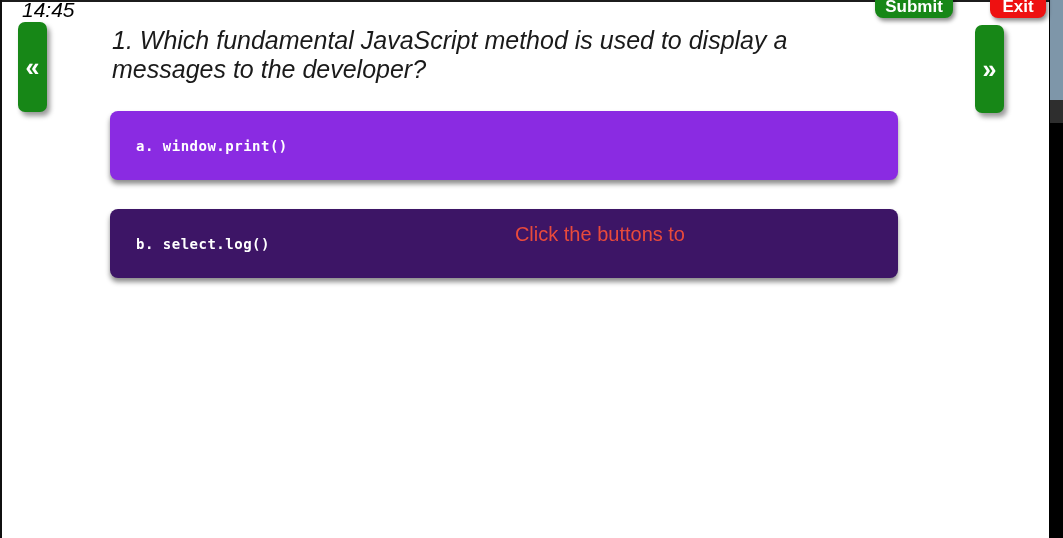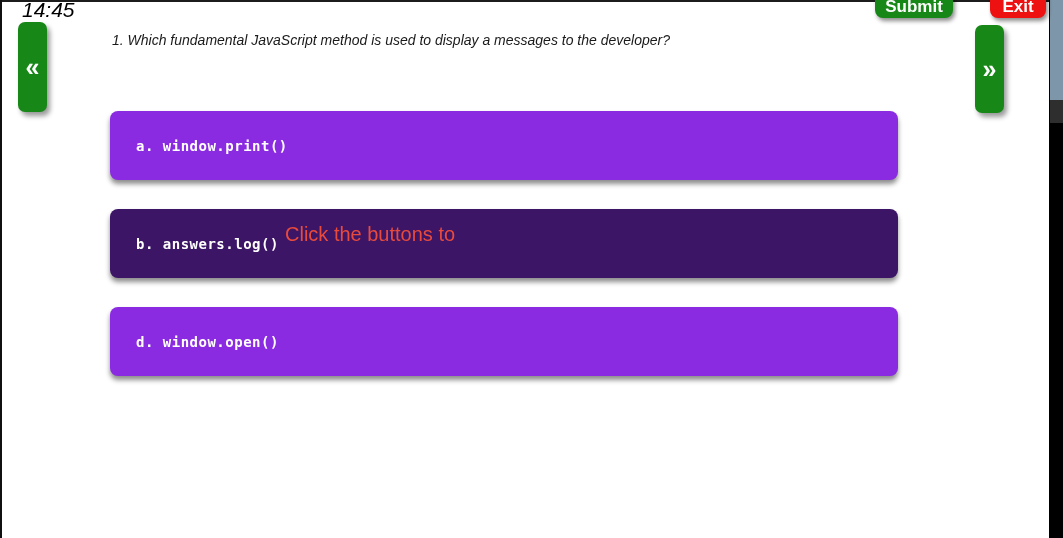--- a/index.html
+++ b/index.html
@@ -58,21 +58,21 @@
     display:flex; align-items:center; justify-content:center;
     box-shadow:3px 4px 5px rgba(0,0,0,0.4);
     cursor:pointer; z-index:5;
   }
   .prev-btn { left:18px;  top:22px; height:90px; }
   .next-btn { left:975px; top:25px; height:88px; }
 
   
   .question {
     position:absolute; left:112px; top:26px; width:700px;
-    font-size:14px; line-height:29px; font-style:italic;
+    font-size:25px; line-height:29px; font-style:italic;
     color:#1a1a1a; z-index:2;
   }
 
   
   .answers {
     position:absolute; left:110px; top:111px;
     display:flex; flex-direction:column; gap:29px;
     z-index:2;
   }
   .answer {
@@ -84,21 +84,21 @@
     font-family:"DejaVu Sans Mono", monospace;
     font-weight:bold; font-size:14px; letter-spacing:0.5px;
     text-align:left; padding-left:26px;
     cursor:pointer;
   }
   .answer[data-selected="true"] { background:var(--answer-selected,#3d1566); }
 
   
   .hint {
     position:absolute; left:285px; top:220px; width:400px;
-    text-align:left;
+    text-align:right;
     font-size:20px; line-height:29px;
     color:var(--hint-red,#e84a3c);
     z-index:6; pointer-events:none;
   }
 </style>
 </head>
 <body>
 
 <div class="top-edge"></div>
 <div class="left-edge"></div>
@@ -112,22 +112,21 @@
     <span>«</span>
   </button>
 <button class="nav-btn next-btn">
     <span>»</span>
   </button>
 
 <div class="question">1. Which fundamental JavaScript method is used to display a messages to the developer?</div>
 
 <div class="answers">
   <button class="answer" data-selected="false">a. window.print()</button>
-  <button class="answer" data-selected="true">b. answers.log()</button>
-  <button class="answer" data-selected="false">d. window.open()</button>
+  <button class="answer" data-selected="true">b. select.log()</button>
 </div>
 
 <div class="hint">
   <div>Click the buttons to</div>
 </div>
 
 <div class="scrollbar">
   <div class="scrollbar-thumb"></div>
   <div class="scrollbar-track-end"></div>
 </div>

